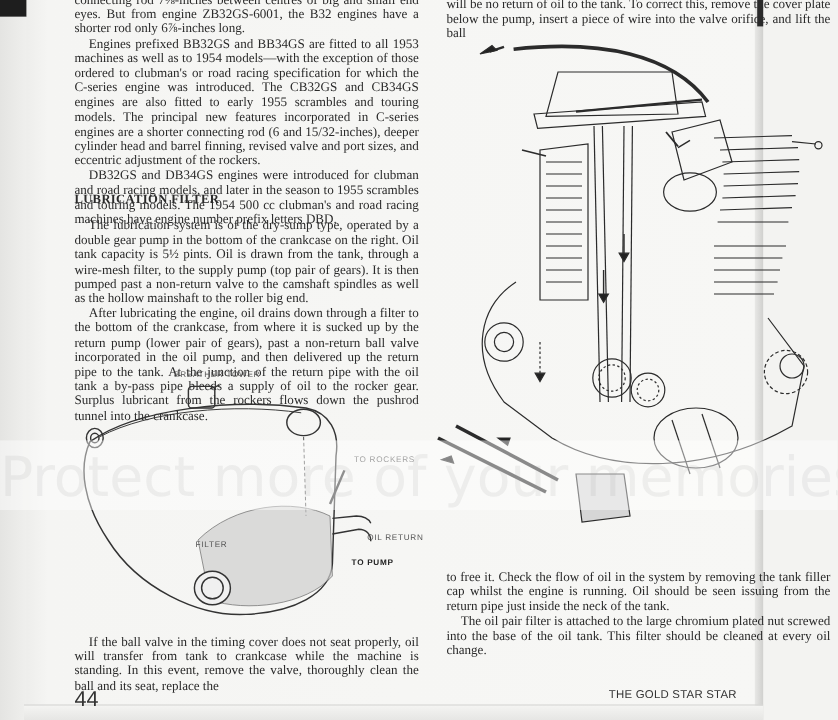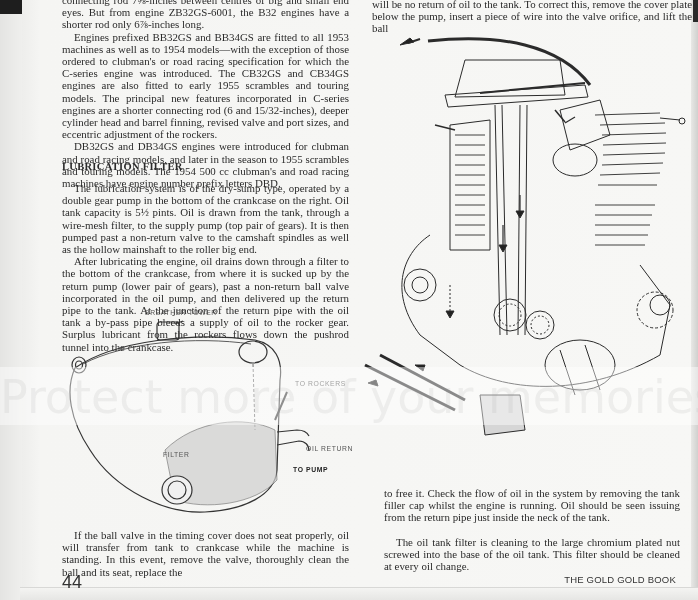--- a/index.html
+++ b/index.html
@@ -1,34 +1,34 @@
 <!DOCTYPE html>
 <html><head>
 <meta charset="utf-8">
 <style>
   html,body{margin:0;padding:0;}
   body{width:698px;height:600px;overflow:hidden;background:#f3f3f1;position:relative;font-family:"Liberation Serif","DejaVu Serif",serif;color:#2a2a2a;}
-  .page{position:absolute;left:0;top:0;width:698px;height:600px;background:linear-gradient(90deg,#dcdcda 0px,#ececea 18px,#f5f5f3 40px,#f7f7f5 100%);}
+  .page{position:absolute;left:0;top:0;width:636px;height:600px;background:linear-gradient(90deg,#dcdcda 0px,#ececea 18px,#f5f5f3 40px,#f7f7f5 100%);}
   .spine{position:absolute;left:0;top:0;width:22px;height:14px;background:#1e1e1e;}
   .edge-left{position:absolute;left:0;top:14px;width:22px;height:586px;background:linear-gradient(90deg,#e4e4e2,#efefed);}
   .edge-right{position:absolute;right:0;top:0;width:7px;height:600px;background:linear-gradient(90deg,#e8e8e6,#d0d0ce);}
   .edge-right .dark{position:absolute;right:0;top:0;width:5px;height:22px;background:#2a2a2a;}
   .bottom-edge{position:absolute;left:20px;right:0;bottom:0;height:12px;background:linear-gradient(180deg,#f4f4f2,#e6e6e4);border-top:1px solid #d8d8d6;}
   .col{position:absolute;font-size:10.9px;line-height:12.2px;text-align:justify;}
   .col p{margin:0;text-indent:12px;}
   .col p.noindent{text-indent:0;}
   .leftcol{left:62px;top:0;width:287px;}
   .rightcol{left:372px;top:0;width:320px;}
   .heading{position:absolute;left:62px;top:161px;font-size:10.5px;font-weight:bold;letter-spacing:0.3px;}
   .lub{position:absolute;left:62px;top:182px;width:287px;font-size:10.9px;line-height:12.2px;text-align:justify;}
   .lub p{margin:0;text-indent:12px;}
   .bottom-left{position:absolute;left:62px;top:529px;width:287px;font-size:10.9px;line-height:12.2px;text-align:justify;}
   .bottom-left p{margin:0;text-indent:12px;}
   .bottom-right{position:absolute;left:372px;top:475px;width:320px;font-size:10.9px;line-height:12.2px;text-align:justify;}
-  .bottom-right p{margin:12px;text-indent:12px;}
+  .bottom-right p{margin:0;text-indent:12px;}
   .bottom-right p.noindent{text-indent:0;}
   .pagenum{position:absolute;left:62px;top:572px;font-family:"Liberation Sans","DejaVu Sans",sans-serif;font-size:18px;color:#333;}
   .booktitle{position:absolute;right:22px;top:574px;font-family:"Liberation Sans","DejaVu Sans",sans-serif;font-size:9.5px;letter-spacing:0.2px;color:#333;}
   .label{position:absolute;font-family:"Liberation Sans","DejaVu Sans",sans-serif;font-size:6.8px;letter-spacing:0.6px;color:#555;}
   .label.bold{font-weight:bold;color:#222;}
   .watermark-band{position:absolute;left:0;width:698px;height:58px;top:367px;background:rgba(255,255,255,0.45);}
   .watermark{position:absolute;left:0;width:698px;top:370px;text-align:center;font-family:"DejaVu Sans","Liberation Sans",sans-serif;font-size:46px;color:rgba(150,150,150,0.12);white-space:nowrap;}
   svg{position:absolute;}
 </style>
 </head>
@@ -175,18 +175,18 @@
 
   <div class="watermark-band"></div>
   <div class="watermark">Protect more of your memories for less!</div>
 
   <div class="bottom-left">
     <p>If the ball valve in the timing cover does not seat properly, oil will transfer from tank to crankcase while the machine is standing. In this event, remove the valve, thoroughly clean the ball and its seat, replace the</p>
   </div>
 
   <div class="bottom-right">
     <p class="noindent">to free it. Check the flow of oil in the system by removing the tank filler cap whilst the engine is running. Oil should be seen issuing from the return pipe just inside the neck of the tank.</p>
-    <p>The oil tank filter is cleaning to the large chromium plated nut screwed into the base of the oil tank. This filter should be cleaned at every oil change.</p>
+    <p>The oil pair filter is attached to the large chromium plated nut screwed into the base of the oil tank. This filter should be cleaned at every oil change.</p>
   </div>
 
   <div class="pagenum">44</div>
-  <div class="booktitle">THE GOLD GOLD BOOK</div>
+  <div class="booktitle">THE GOLD STAR STAR</div>
 </div>
 
 </body></html>

